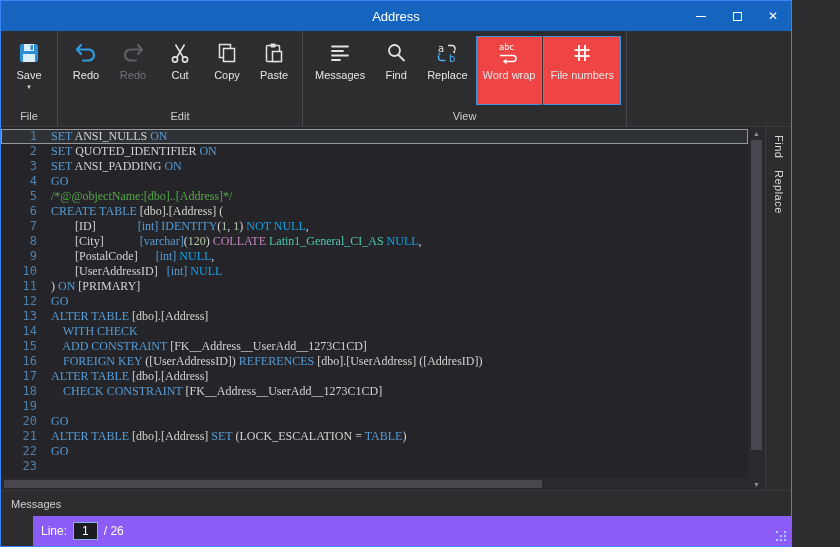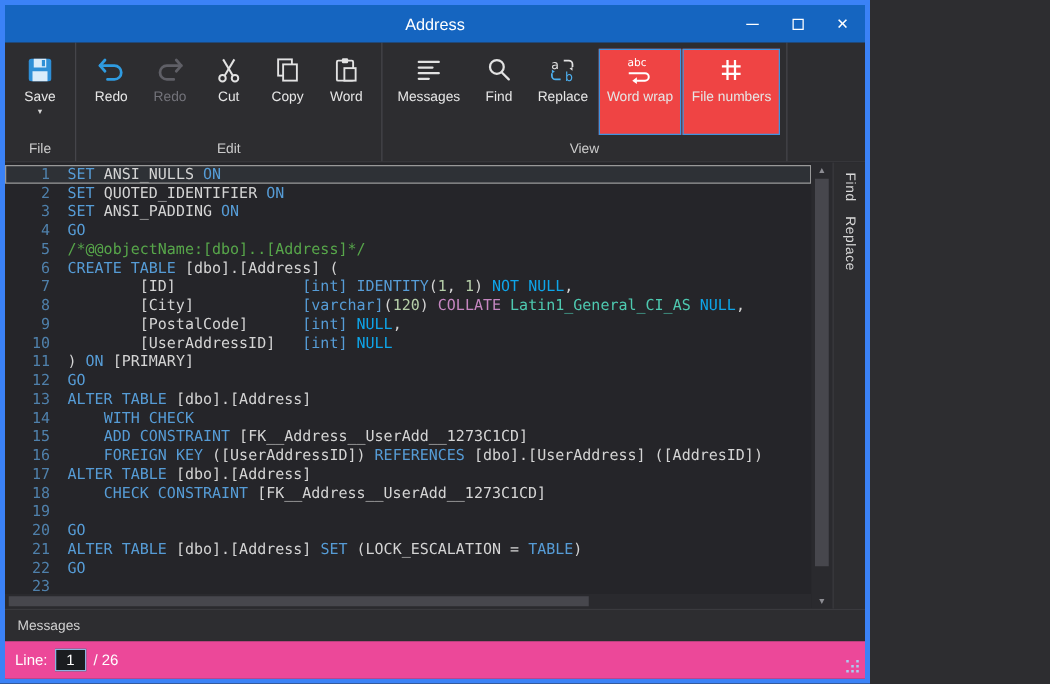--- a/index.html
+++ b/index.html
@@ -1,18 +1,18 @@
 <!DOCTYPE html>
 <html><head>
 <meta charset="utf-8">
 <style>
   * { margin:0; padding:0; box-sizing:border-box; }
   html,body { width:840px; height:547px; overflow:hidden; background:#2d2d30; }
-  .window { width:696px; height:547px; display:flex; flex-direction:column;
-            border:4px solid #3b82f6; font-family:"Liberation Sans", sans-serif; }
+  .window { width:792px; height:547px; display:flex; flex-direction:column;
+            border:1px solid #3b82f6; font-family:"Liberation Sans", sans-serif; }
 
   
   .titlebar { height:30px; background:#1565c0; position:relative; display:flex; align-items:center; flex-shrink:0; }
   .title { position:absolute; left:0; right:0; text-align:center; color:#ffffff; font-size:13px; }
   .win-controls { margin-left:auto; display:flex; height:100%; position:relative; z-index:1; }
   .win-btn { width:36px; display:flex; align-items:center; justify-content:center; color:#fff; font-size:12px; }
   .min-glyph { width:10px; height:1px; background:#fff; display:block; }
   .max-glyph { width:9px; height:9px; border:1px solid #fff; display:block; }
 
   
@@ -30,21 +30,21 @@
                     font-size:11px; color:#cccccc; }
 
   
   .editor-wrap { flex:1; display:flex; background:#252529; min-height:0; }
   .code-col { flex:1; display:flex; flex-direction:column; min-width:0; }
   .code-view { flex:1; padding-top:2px; overflow:hidden; font-family:"DejaVu Sans Mono", monospace;
                font-size:12px; line-height:15px; white-space:pre; }
   .code-row { display:flex; height:15px; }
   .code-row.current { background:#2e3136; outline:1px solid #999999; outline-offset:-1px; }
   .gutter-num { width:36px; text-align:right; color:#4f80ab; flex-shrink:0; }
-  .code-text { padding-left:14px; }
+  .code-text { padding-left:14px;font-family:Liberation Serif, serif; }
   .tk-kw{color:#569cd6} .tk-pl{color:#d4d4d4} .tk-cm{color:#57a64a} .tk-num{color:#b5cea8}
   .tk-gr{color:#0ea5e9} .tk-coll{color:#c586c0} .tk-tn{color:#4ec9b0}
 
   .hscroll { height:12px; background:#2a2a2e; display:flex; align-items:center; flex-shrink:0; }
   .hthumb { height:8px; background:#47474d; width:72%; margin-left:3px; }
 
   .vscroll { width:17px; background:#2a2a2e; display:flex; flex-direction:column; align-items:center; flex-shrink:0; }
   .sarrow { height:12px; width:100%; display:flex; align-items:center; justify-content:center;
             font-size:7px; color:#8d8d93; }
   .vthumb { width:11px; height:310px; background:#47474d; margin:1px 0; }
@@ -52,22 +52,22 @@
 
   .side-strip { width:26px; background:#2d2d30; border-left:1px solid #3a3a3e; display:flex;
                 flex-direction:column; align-items:center; padding-top:8px; gap:12px; flex-shrink:0; }
   .side-tab { writing-mode:vertical-rl; font-size:11px; color:#d8d8d8; letter-spacing:0.5px; }
 
   
   .messages { height:26px; background:#2d2d30; border-top:1px solid #3a3a3e; display:flex;
               align-items:center; padding-left:10px; font-size:11px; color:#d0d0d0; flex-shrink:0; }
 
   
-  .statusbar { height:30px; background:#ec4899; display:flex; align-items:center; padding-left:8px;
-               color:#ffffff; font-size:12px; flex-shrink:0; position:relative; }
+  .statusbar { height:30px; background:#8b5cf6; display:flex; align-items:center; padding-left:8px;
+               color:#ffffff; font-size:12px; flex-shrink:0; position:relative;margin-left:32px; }
   .line-box { margin:0 6px; background:#1b1d20; border:1px solid #8ab4e0; padding:1px 8px;
               color:#fff; font-size:12px; min-width:24px; text-align:center; }
   .resize-grip { position:absolute; right:4px; bottom:4px; width:12px; height:12px; }
   .resize-grip::before { content:""; position:absolute; left:1px; top:1px; width:2px; height:2px; background:#a9cdf0;
       box-shadow: 8px 0 0 #a9cdf0, 8px 4px 0 #a9cdf0, 8px 8px 0 #a9cdf0, 4px 4px 0 #a9cdf0, 4px 8px 0 #a9cdf0, 0 8px 0 #a9cdf0; }
 </style>
 </head>
 <body>
 
 <div class="window">
@@ -148,21 +148,21 @@
           <span class="tb-label">Copy</span>
         </div>
         <div class="tb-btn">
           <span class="tb-icon">
             <svg width="24" height="24" viewBox="0 0 24 24" fill="none" stroke="#e2e2e2" stroke-width="1.5">
               <rect x="4.5" y="4.5" width="13" height="16" rx="1"></rect>
               <rect x="8.5" y="2.5" width="5" height="4" rx="1" fill="#e2e2e2" stroke="none"></rect>
               <rect x="10.5" y="10.5" width="9" height="10" fill="#2d2d30"></rect>
             </svg>
           </span>
-          <span class="tb-label">Word</span>
+          <span class="tb-label">Paste</span>
         </div>
       </div>
       <div class="tb-group-label">Edit</div>
     </div>
 
     <div class="tb-group">
       <div class="tb-buttons">
         <div class="tb-btn">
           <span class="tb-icon">
             <svg width="24" height="24" viewBox="0 0 24 24" fill="none" stroke="#e2e2e2" stroke-width="1.8" stroke-linecap="round">

